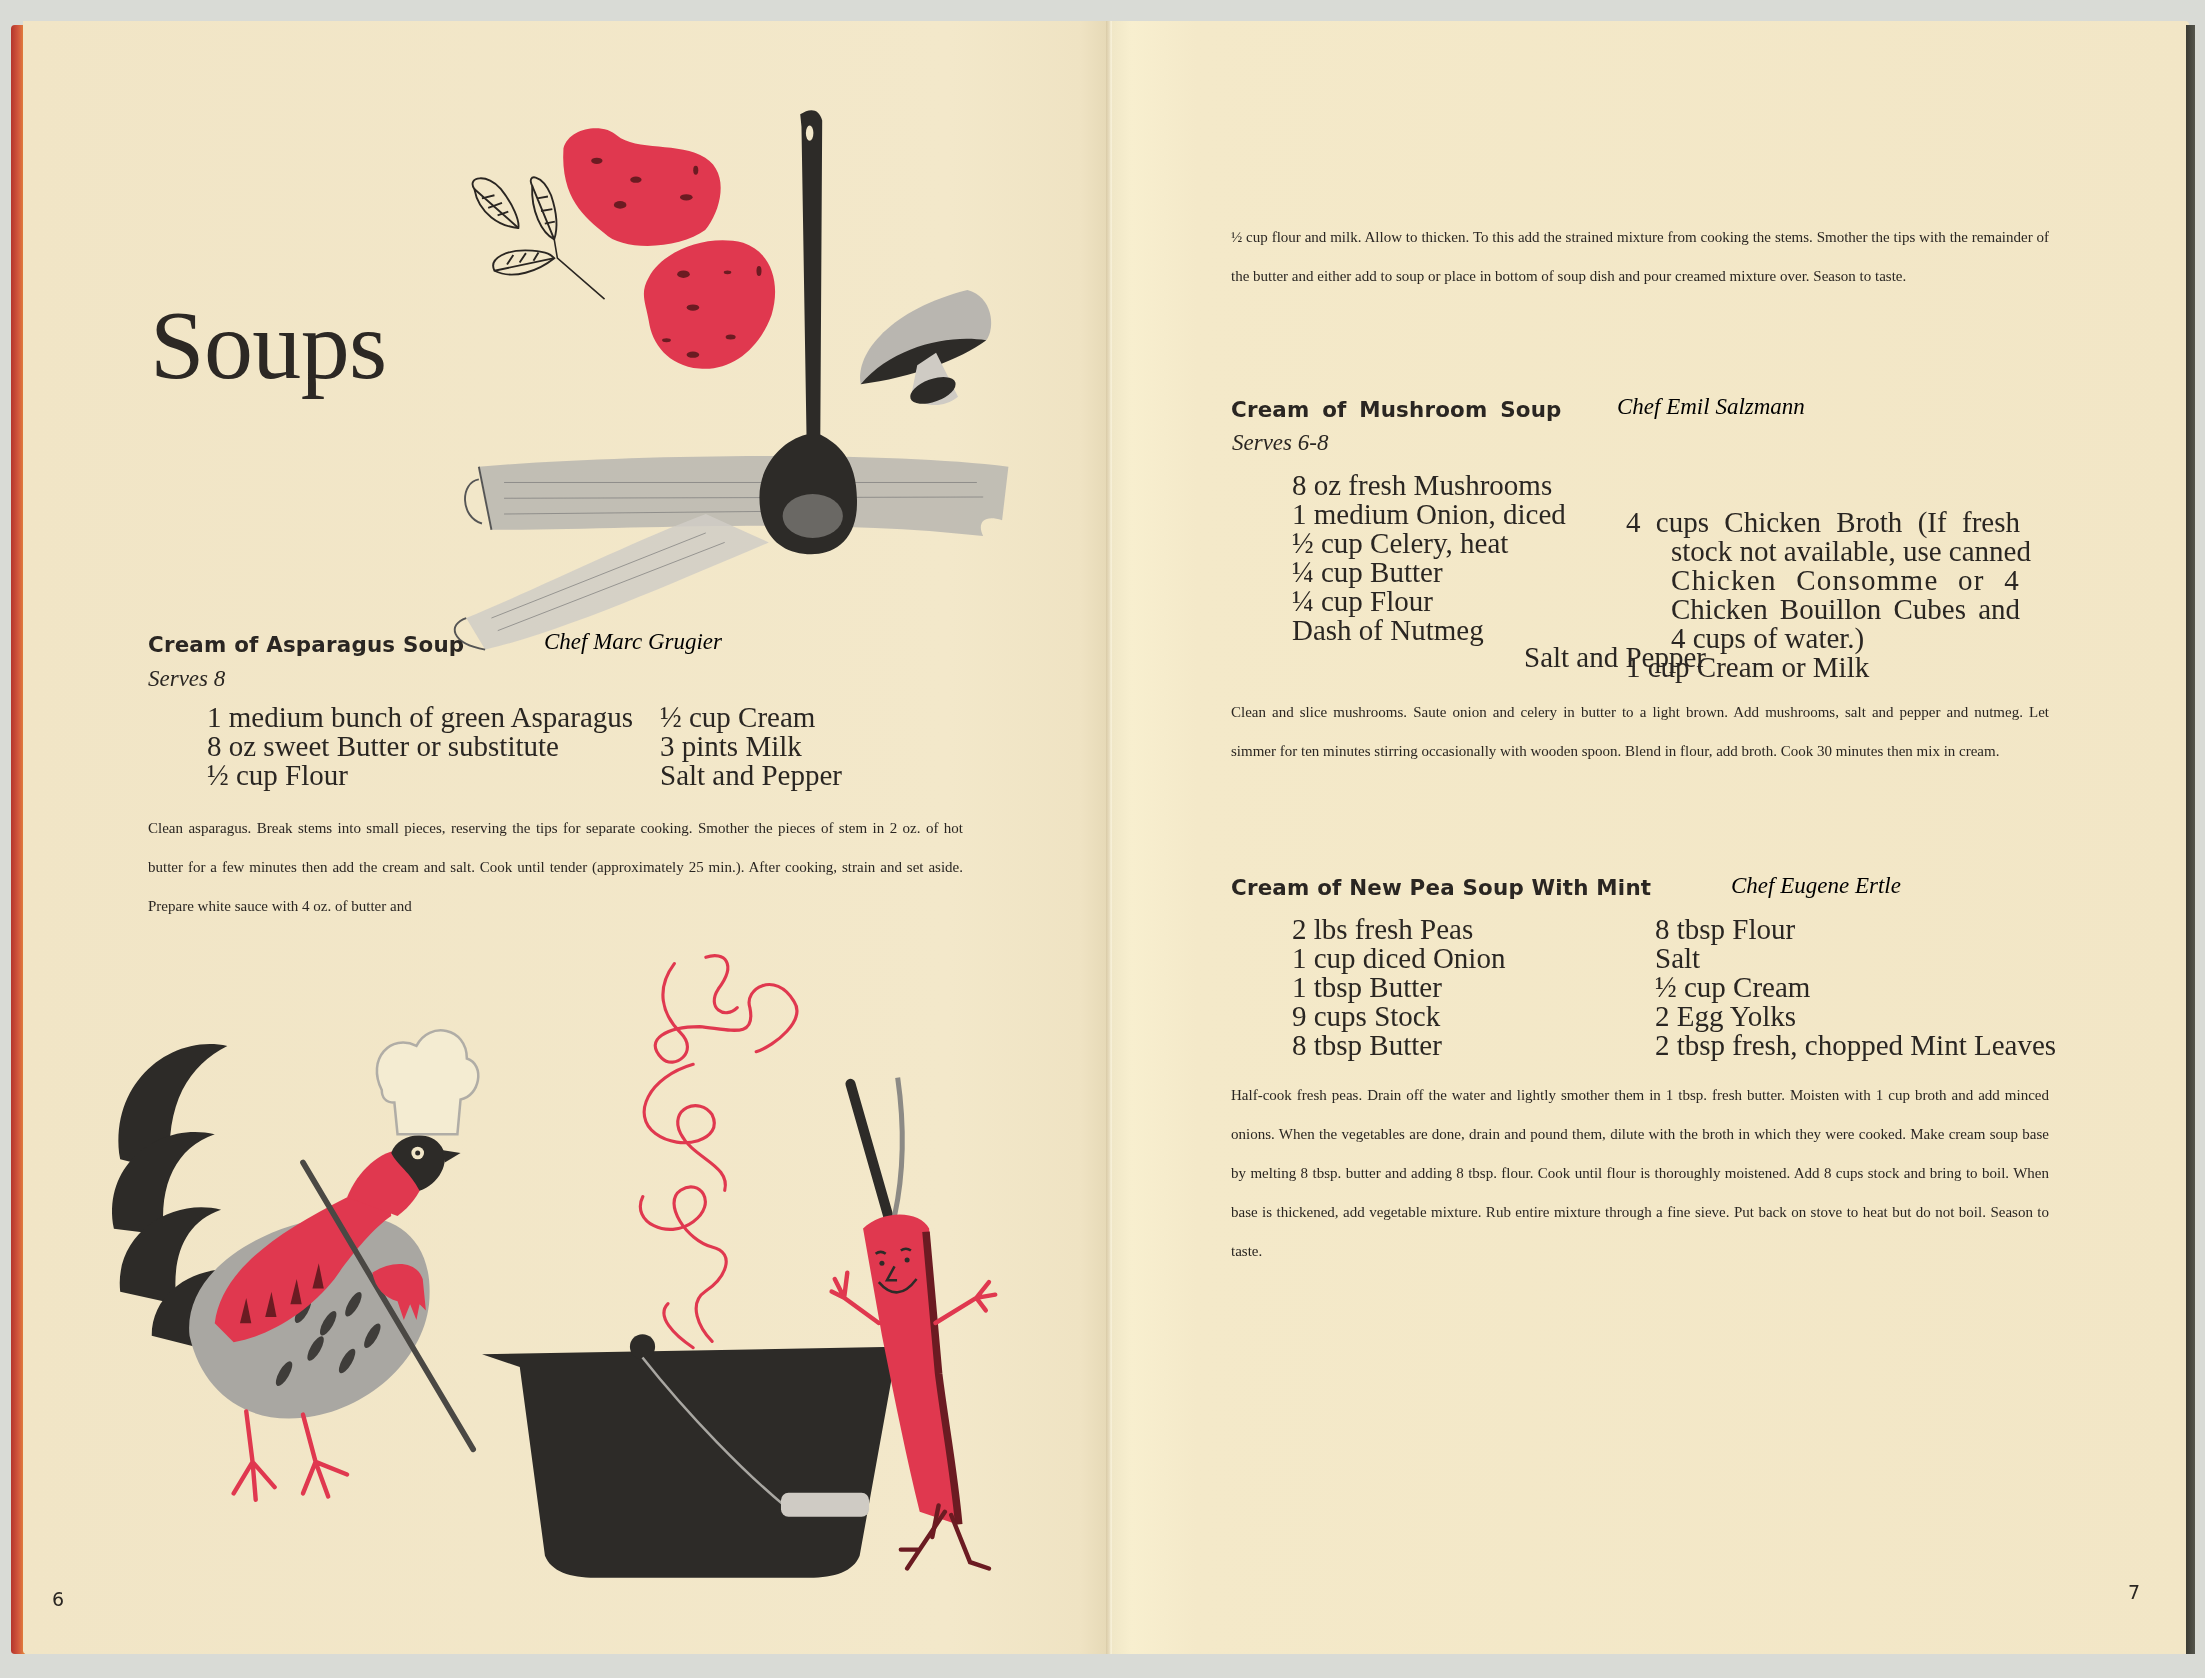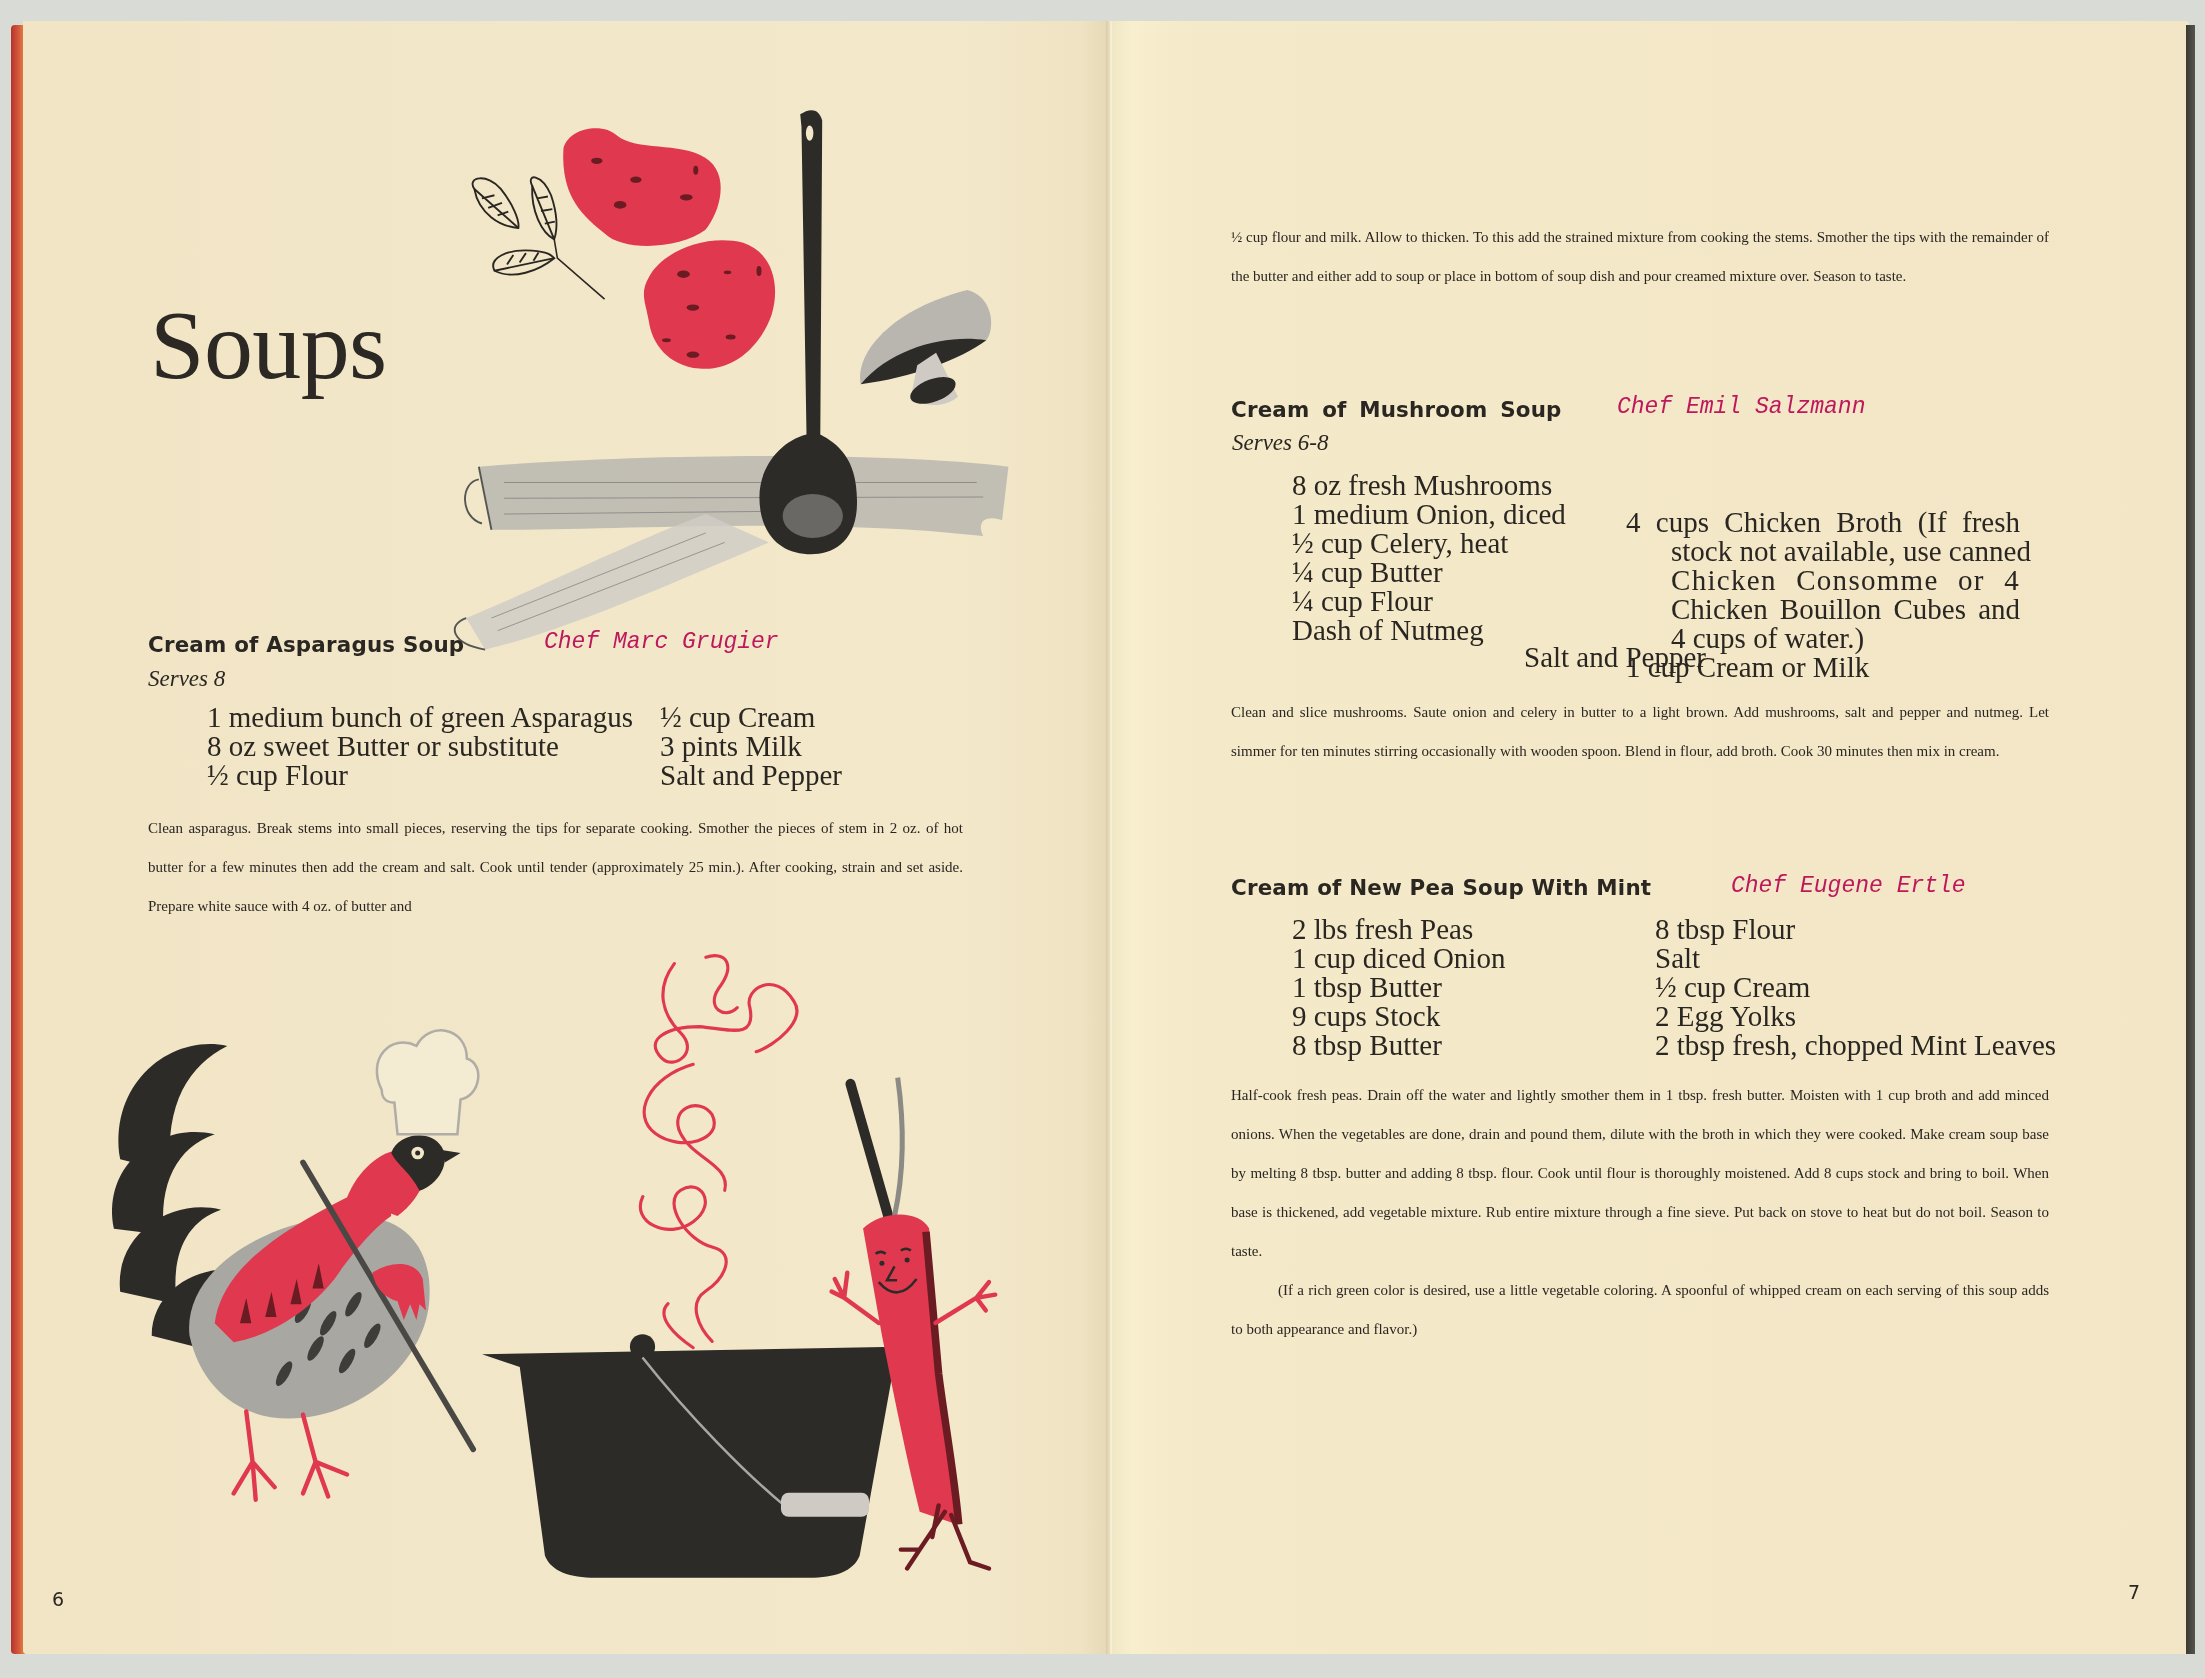--- a/index.html
+++ b/index.html
@@ -34,22 +34,22 @@
   .abs { position:absolute; }
   .chapter-title {
     left:150px; top:296px; font-size:98px; line-height:1; letter-spacing:-0.6px;
     font-family:"Liberation Serif", serif; color:#2c2824;
   }
   .recipe-title {
     font-family:"DejaVu Sans", sans-serif; font-weight:bold; font-size:21.4px;
     letter-spacing:0.2px; color:#2a2622; white-space:nowrap;
   }
   .chef {
-    font-style:italic; font-size:23px; color:#be185d; white-space:nowrap;
-    font-family:Liberation Mono, monospace;
+    font-style:italic; font-size:23px; color:#000000; white-space:nowrap;
+    font-family:Liberation Serif, serif;
   }
   .serves { font-style:italic; font-size:23px; white-space:nowrap; }
   .ing { font-size:29px; line-height:29px; white-space:nowrap;font-family:Liberation Serif, serif; }
   .ing div { height:29px; }
   .para {
     font-size:15px; line-height:39px; text-align:justify; text-align-last:left;
   }
   .para p { margin:0; }
   .para p.indent { text-indent:47px; }
   .pagenum {
@@ -283,17 +283,16 @@
 <div class="abs ing" style="left:1655px;top:915px;">
   <div>8 tbsp Flour</div>
   <div>Salt</div>
   <div>½ cup Cream</div>
   <div>2 Egg Yolks</div>
   <div>2 tbsp fresh, chopped Mint Leaves</div>
 </div>
 
 <div class="abs para" style="left:1231px;top:1076px;width:818px;">
   <p>Half-cook fresh peas. Drain off the water and lightly smother them in 1 tbsp. fresh butter. Moisten with 1 cup broth and add minced onions. When the vegetables are done, drain and pound them, dilute with the broth in which they were cooked. Make cream soup base by melting 8 tbsp. butter and adding 8 tbsp. flour. Cook until flour is thoroughly moistened. Add 8 cups stock and bring to boil. When base is thickened, add vegetable mixture. Rub entire mixture through a fine sieve. Put back on stove to heat but do not boil. Season to taste.</p>
-  <p class="indent">(If a rich green color is desired, use a little vegetable coloring. A spoonful of whipped cream on each serving of this soup adds to both appearance and flavor.)</p>
 </div>
 
 <div class="abs pagenum" style="left:2128px;top:1581px;">7</div>
 
 
 </body></html>

